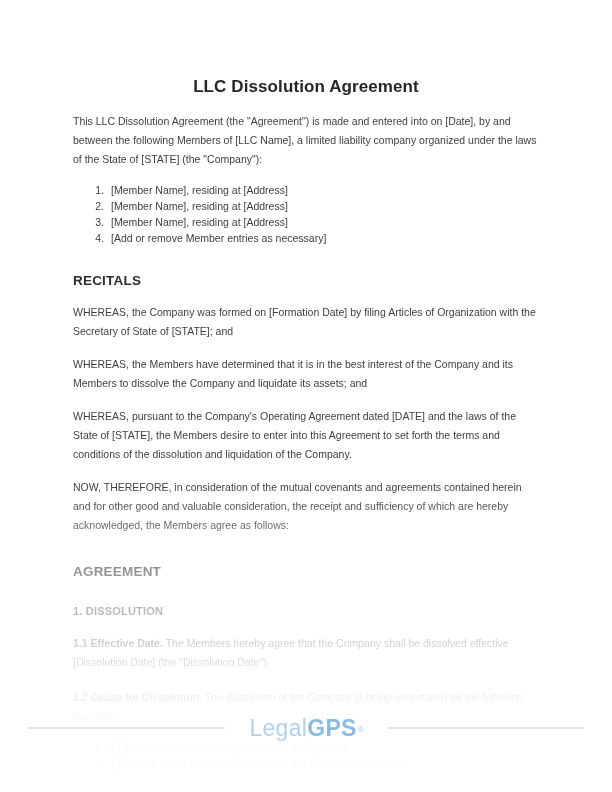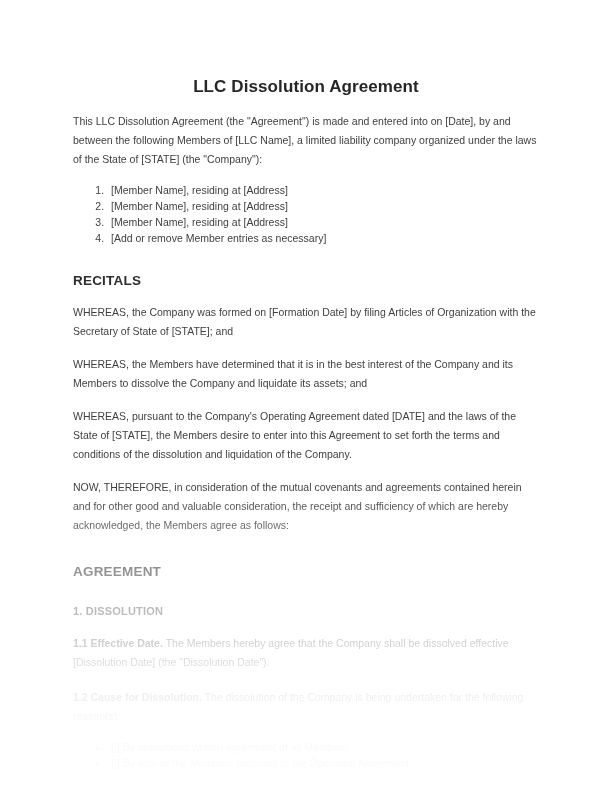--- a/index.html
+++ b/index.html
@@ -152,13 +152,20 @@
 
     <ul class="reasons">
       <li>[ ] By unanimous written agreement of all Members</li>
       <li>[ ] By vote of the Members pursuant to the Operating Agreement</li>
     </ul>
 
   </div>
 
   <div class="fade-overlay"></div>
 
+  <div class="footer">
+    <div class="rule"></div>
+    <div class="logo">
+      <span class="legal">Legal</span><span class="gps">GPS</span><span class="reg">®</span>
+    </div>
+    <div class="rule"></div>
+  </div>
 </div>
 
 </body></html>

